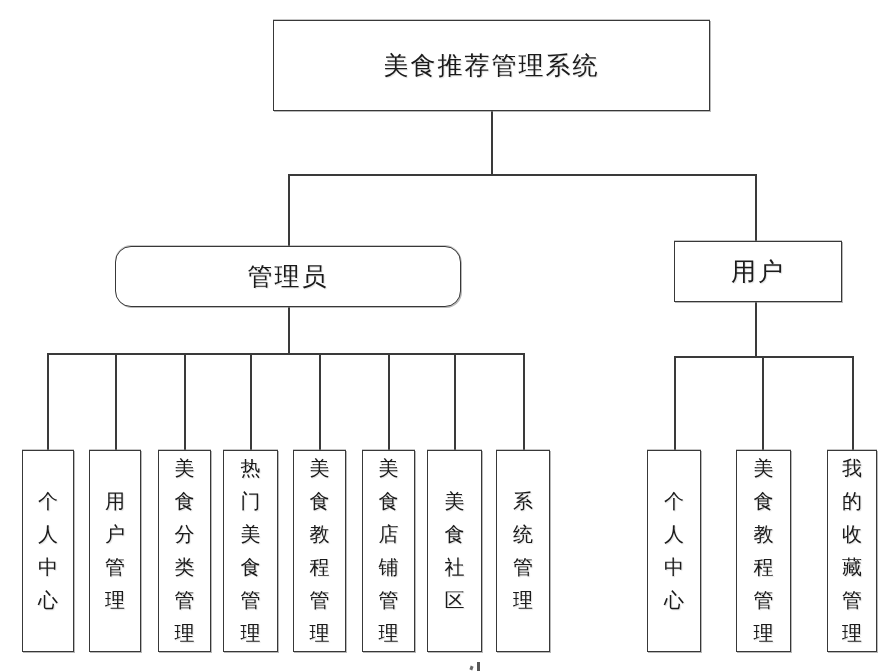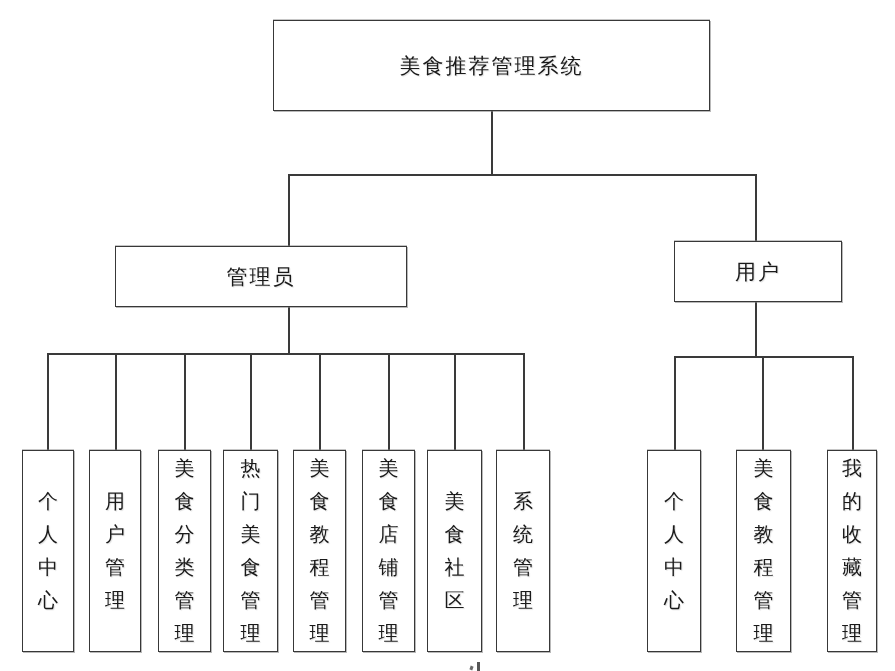--- a/index.html
+++ b/index.html
@@ -17,32 +17,32 @@
     position: absolute;
     background: #ffffff;
     border: 1.5px solid #383838;
     box-shadow: 1px 1px 0 rgba(128,128,128,0.55), 0 -1px 0 rgba(128,128,128,0.45);
     display: flex;
     align-items: center;
     justify-content: center;
     box-sizing: border-box;
     text-shadow: 1px 1px 1px rgba(0,0,0,0.12);
   }
-  .node.h { font-size: 21px; letter-spacing: 2px; }
+  .node.h { font-size: 25px; letter-spacing: 2px; }
   
   .node.v {
     font-size: 20px;
     line-height: 33px;
     text-align: center;
     white-space: pre-line;
   }
   
   .n-root  { left: 273px; top: 20px;  width: 437px; height: 91px; }
   
-  .n-admin { left: 115px; top: 246px; width: 292px; height: 61px; }
+  .n-admin { left: 115px; top: 246px; width: 346px; height: 61px; border-radius: 16px; }
   .n-user  { left: 674px; top: 241px; width: 168px; height: 61px; }
   
   .n-a1 { left: 22px;  top: 450px; width: 52px; height: 202px; }
   .n-a2 { left: 89px;  top: 450px; width: 52px; height: 202px; }
   .n-a3 { left: 158px; top: 450px; width: 53px; height: 202px; }
   .n-a4 { left: 223px; top: 450px; width: 55px; height: 202px; }
   .n-a5 { left: 293px; top: 450px; width: 53px; height: 202px; }
   .n-a6 { left: 362px; top: 450px; width: 53px; height: 202px; }
   .n-a7 { left: 427px; top: 450px; width: 55px; height: 202px; }
   .n-a8 { left: 496px; top: 450px; width: 54px; height: 202px; }

